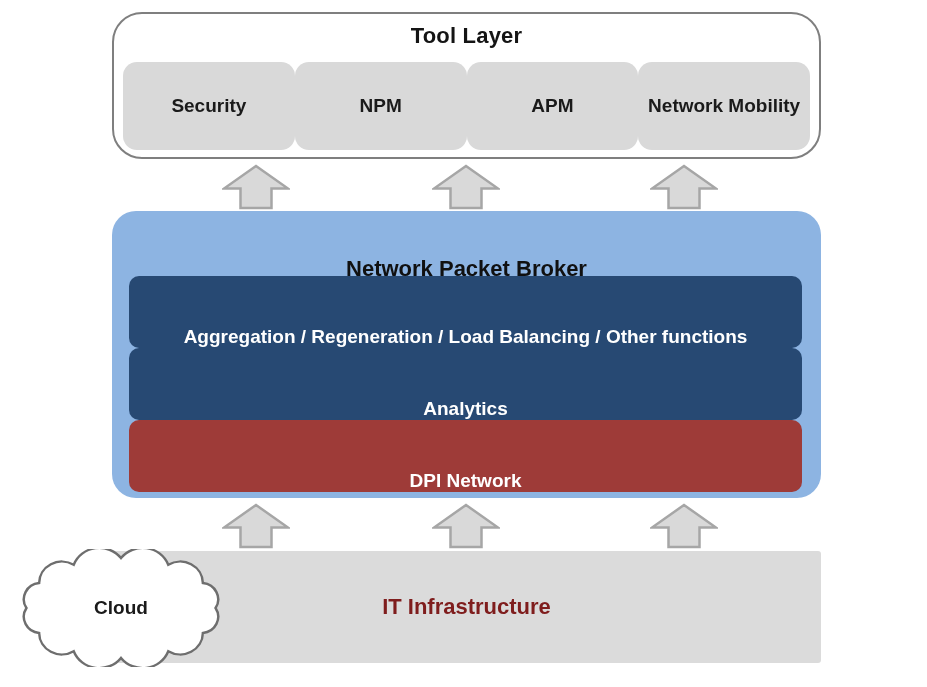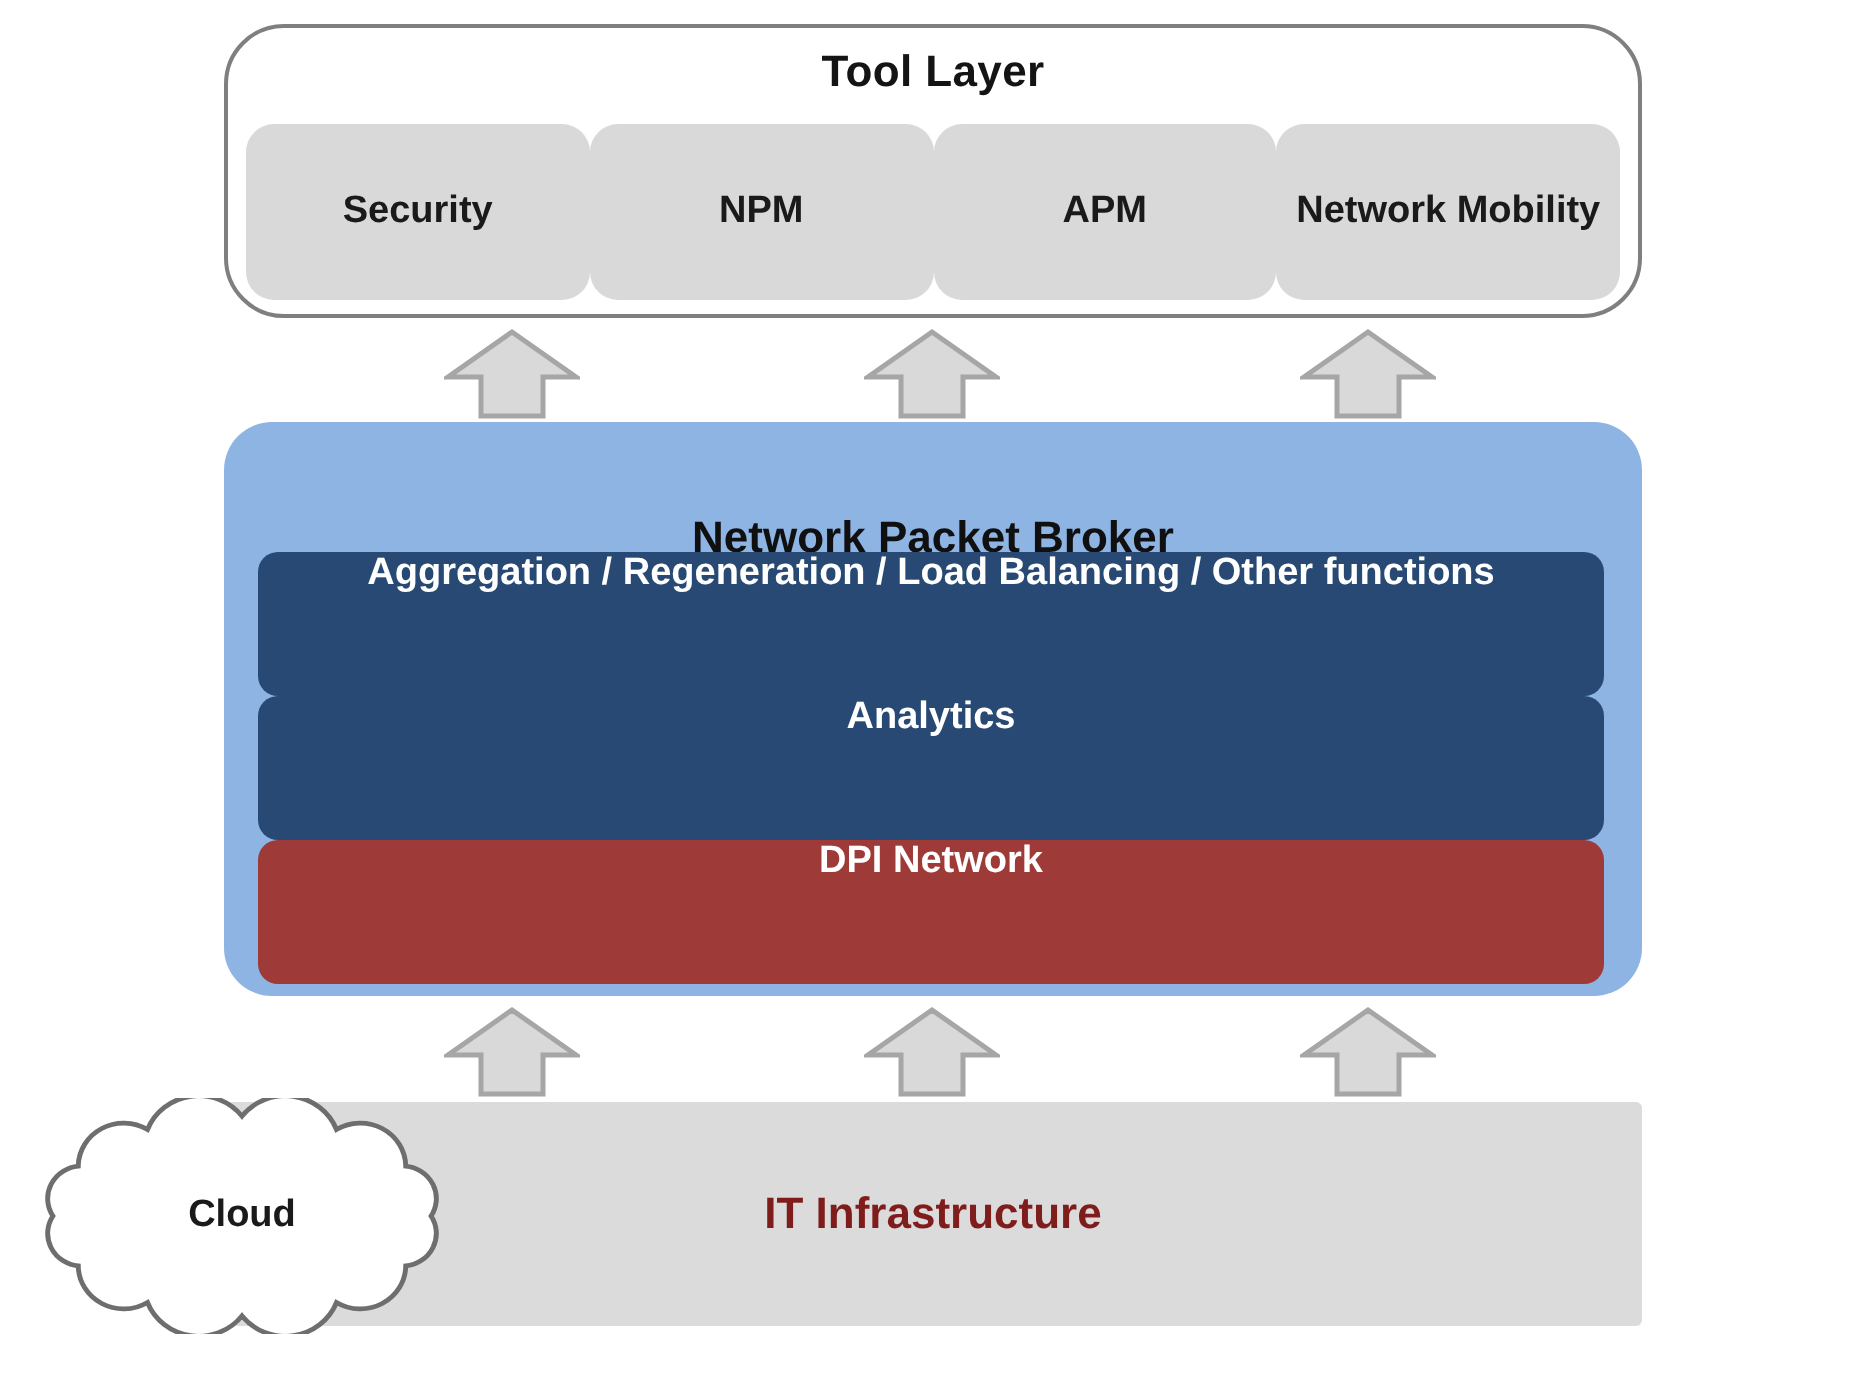--- a/index.html
+++ b/index.html
@@ -37,21 +37,21 @@
   .npb {
     position:absolute; left:112px; top:211px; width:709px; height:287px;
     background:#8DB4E2; border-radius:24px;
   }
   .npb-title {
     position:absolute; top:17px; left:0; right:0; text-align:center;
     font-size:22px; font-weight:bold; color:#101010;margin-top:28px;
   }
   .bar {
     position:absolute; left:17px; right:19px; height:72px; border-radius:10px;
-    display:flex; align-items:flex-start; justify-content:center; text-align:center;
+    display:flex; align-items:flex-end; justify-content:center; text-align:center;
     color:#ffffff; font-size:19px; font-weight:bold;
   }
   .bar.pos0 { top:65px; }
   .bar.pos1 { top:137px; }
   .bar.pos2 { top:209px; }
   .bar.navy { background:#274973; }
   .bar.red  { background:#9E3B38; }
 
   
   .band {

